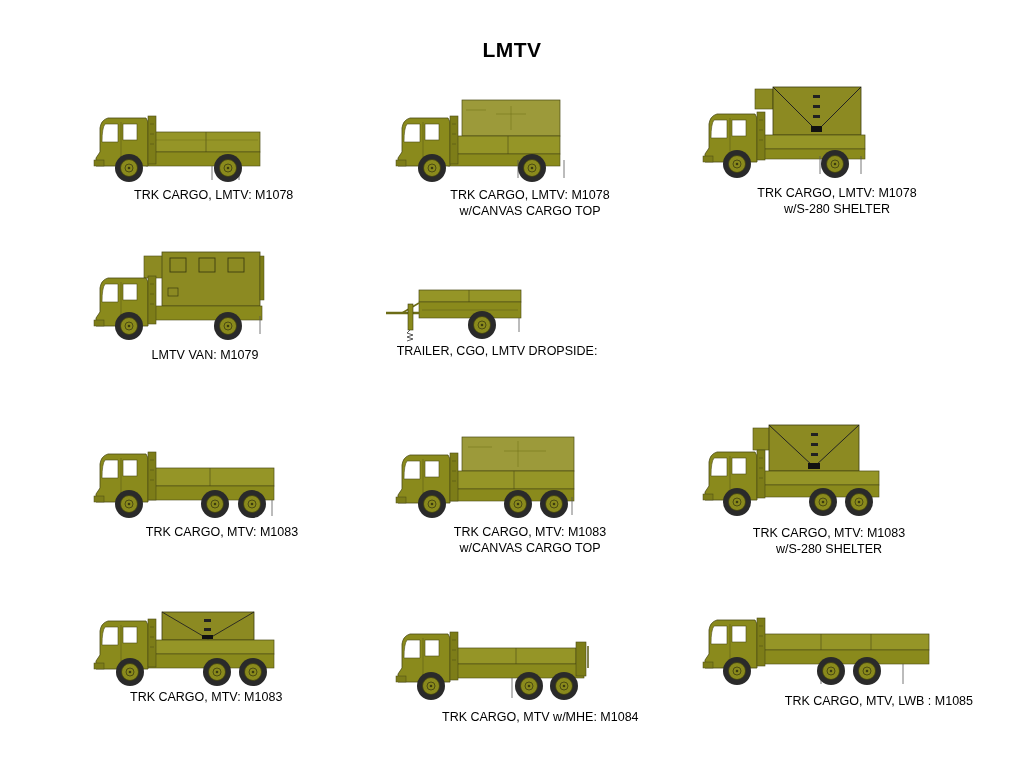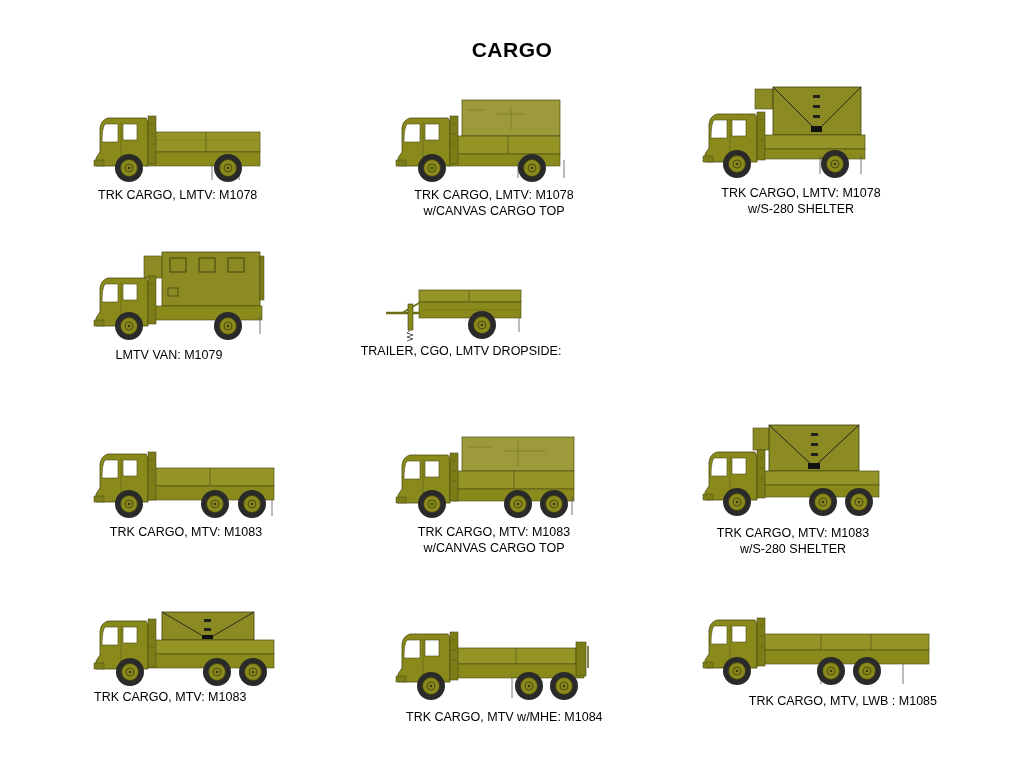--- a/index.html
+++ b/index.html
@@ -2,27 +2,27 @@
 <html><head>
   <meta charset="utf-8">
   <style>
     html, body { margin:0; padding:0; background:#ffffff; }
     body { width:1024px; height:768px; position:relative; overflow:hidden;
            font-family:"Liberation Sans", sans-serif; color:#000; }
     .title { position:absolute; left:0; width:1024px; top:38px; text-align:center;
              font-size:21px; font-weight:bold; letter-spacing:0.5px; }
     .item { position:absolute; }
     .item svg { position:absolute; left:0; top:0; overflow:visible; }
-    .caption { position:absolute; font-size:12.5px; line-height:15.5px; text-align:center; white-space:nowrap; }
+    .caption { position:absolute; font-size:12.5px; line-height:15.5px; text-align:center; white-space:nowrap;margin-left:36px; }
     .caption.left { text-align:left; line-height:18px; }
   </style>
 </head>
 <body>
 
-<div class="title">CARGO</div>
+<div class="title">LMTV</div>
 
 <svg width="0" height="0" style="position:absolute">
   <defs>
 
     <g id="cab">
       <path d="M4,40 L4,16 Q5,8 12,6 L50,6 L52,10 L52,54 L0,54 L0,46 Z" fill="#8a8a1c" stroke="#4a4a14" stroke-width="0.8"></path>
       <path d="M9,12 L22,12 L22,30 L6,30 Q6,16 9,12 Z" fill="#ffffff" stroke="#4a4a14" stroke-width="0.6"></path>
       <rect x="27" y="12" width="14" height="16" fill="#ffffff" stroke="#4a4a14" stroke-width="0.6"></rect>
       <line x1="25" y1="10" x2="25" y2="50" stroke="#5a5a18" stroke-width="0.6"></line>
       <rect x="52" y="4" width="8" height="48" fill="#7d7d18" stroke="#4a4a14" stroke-width="0.6"></rect>

